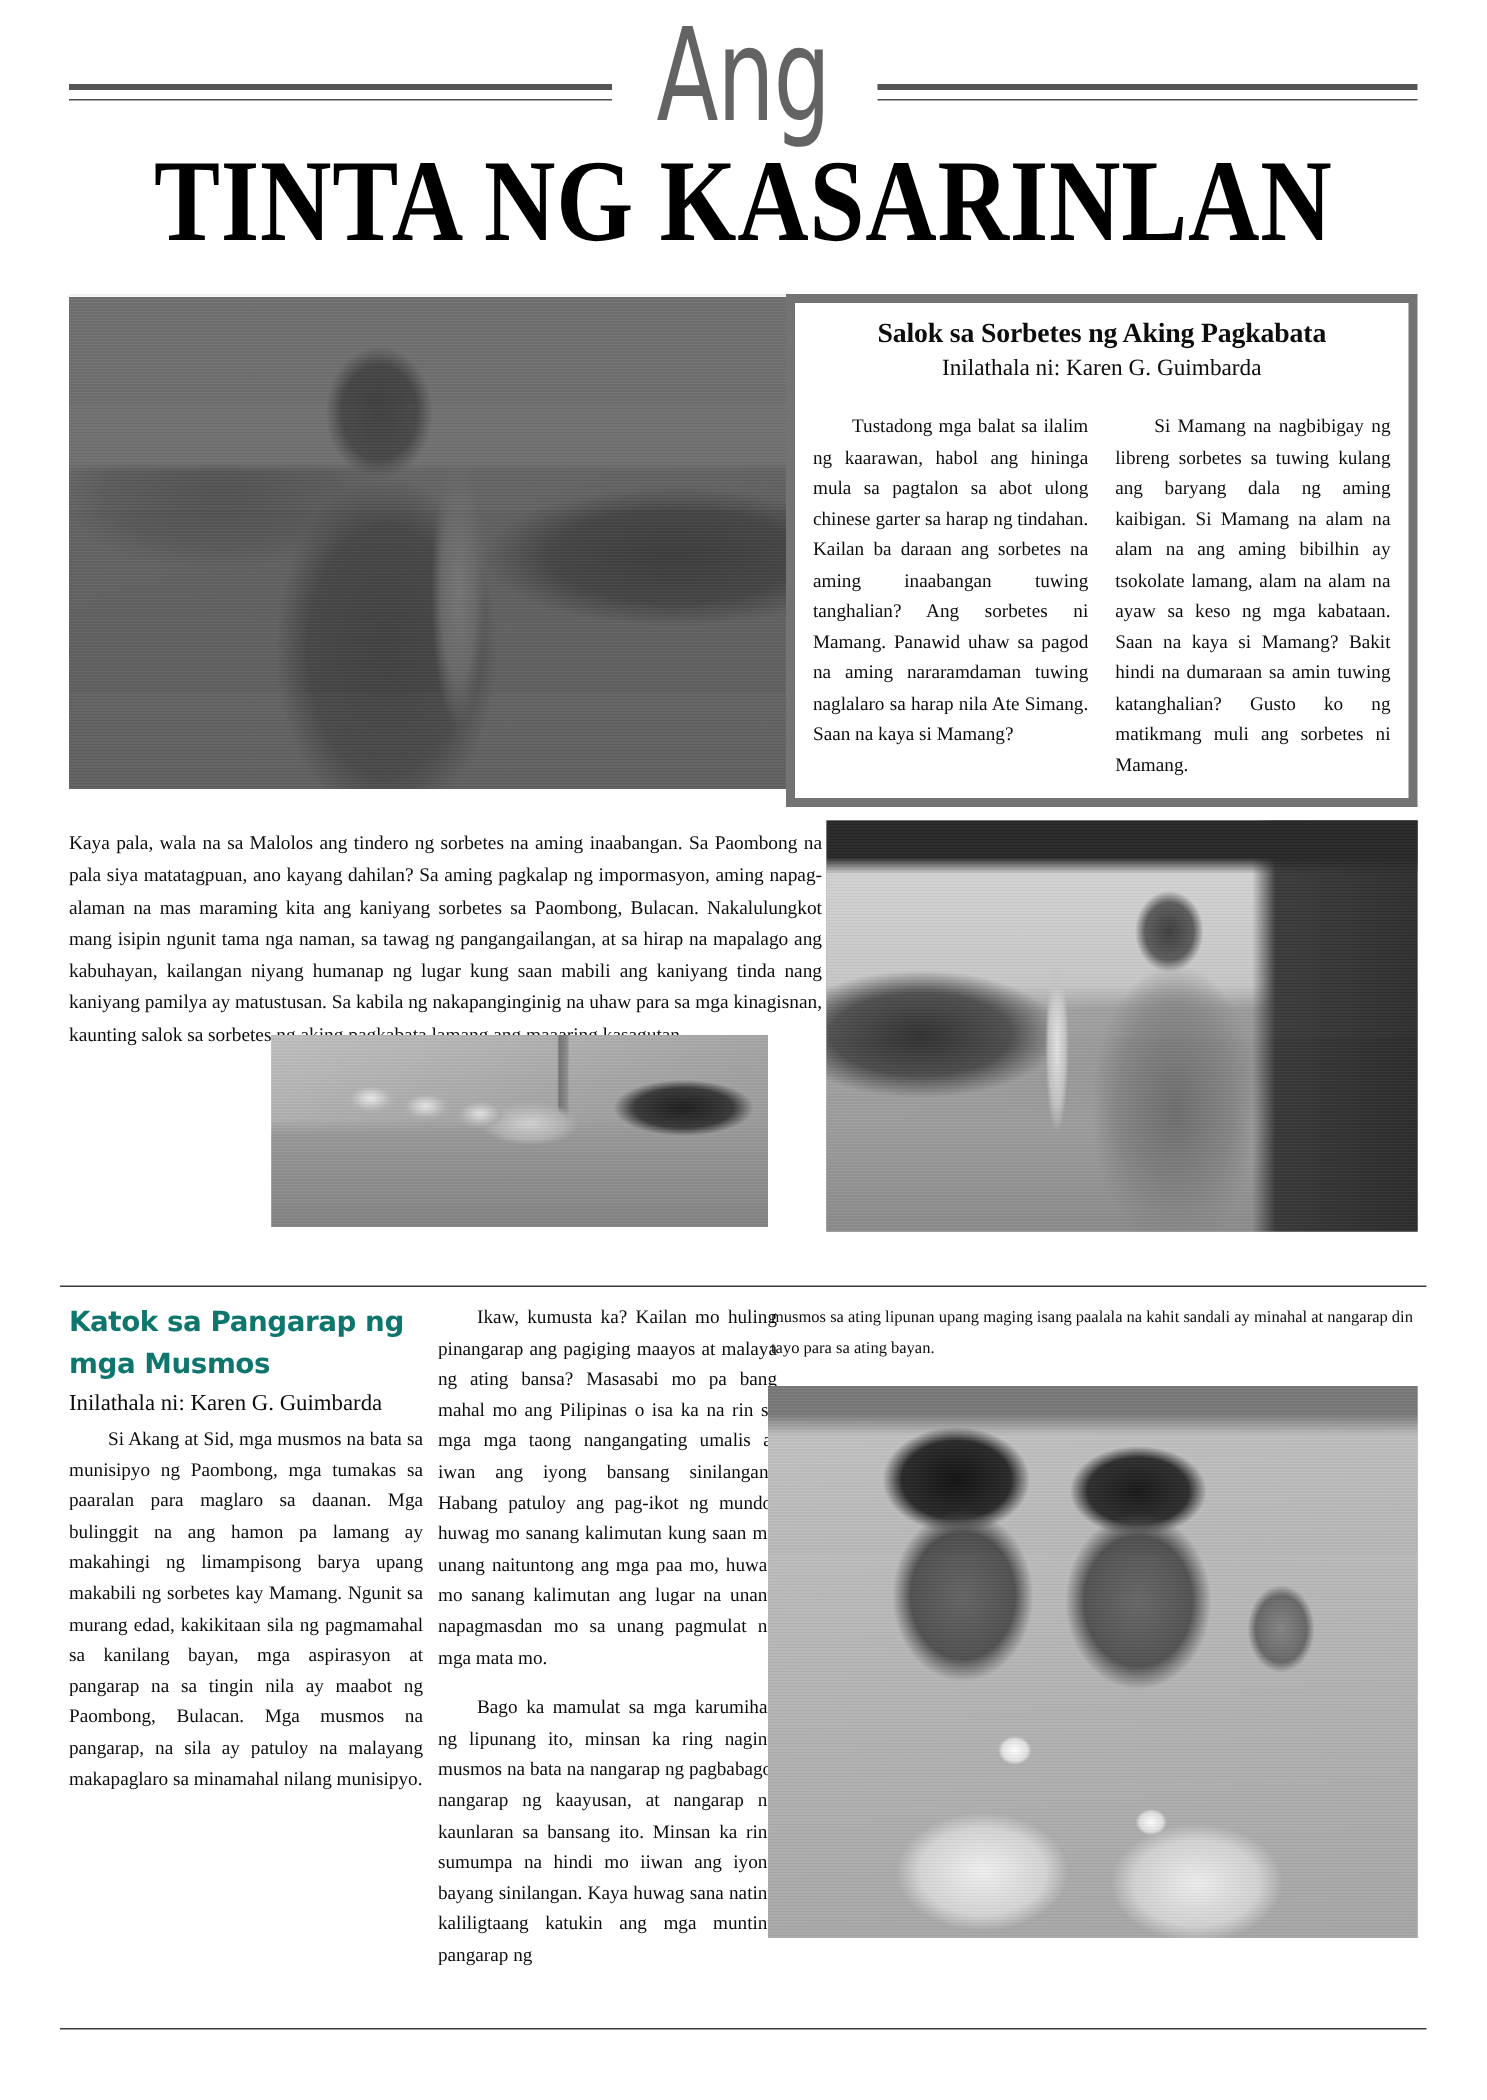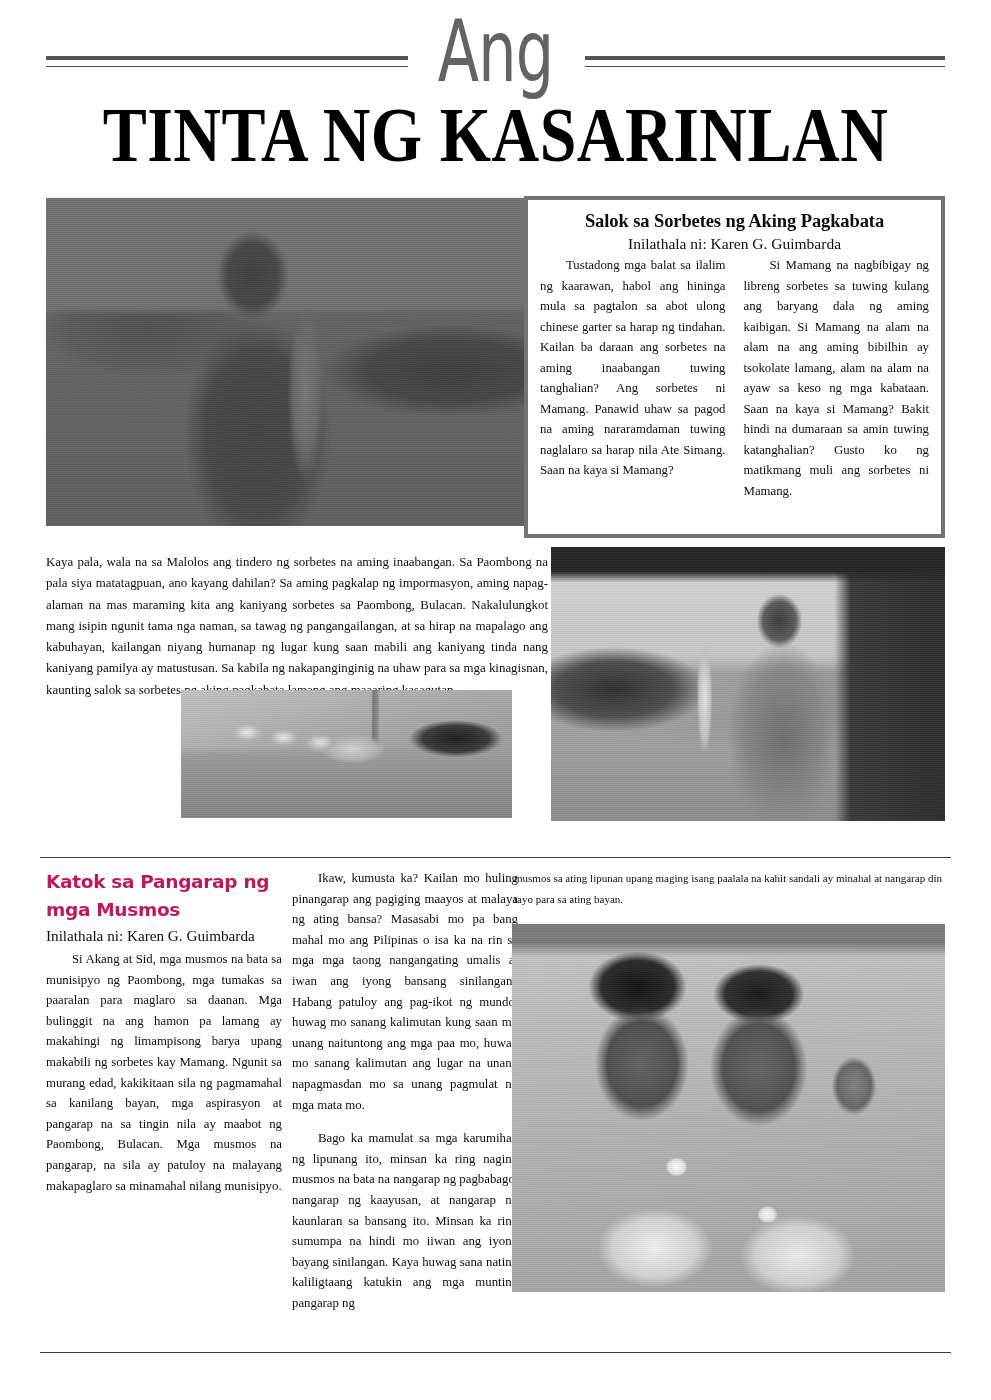--- a/index.html
+++ b/index.html
@@ -173,21 +173,21 @@
     align-items: flex-start;
   }
   .s1-photo {
     width: 481px;
     height: 330px;
     flex: 0 0 481px;
   }
   .s1-box {
     flex: 1 1 auto;
     align-self: stretch;
-    border: 4px solid #737373;
+    border: 6px solid #737373;
     margin-left: -3px;
     padding: 10px 12px 8px 12px;
     background: #fff;
     position: relative;
     z-index: 2;
   }
   .s1-headline {
     text-align: center;
     font-weight: 700;
     font-size: 18.5px;
@@ -195,21 +195,21 @@
     letter-spacing: -0.1px;
   }
   .s1-byline {
     text-align: center;
     font-size: 15.5px;
     line-height: 20px;
     margin-top: 2px;
     font-weight: 400;
   }
   .s1-cols {
-    margin-top: 1px;
+    margin-top: 18px;
     display: flex;
     gap: 18px;
   }
   .s1-col {
     flex: 1 1 0;
     font-size: 12.8px;
     line-height: 20.5px;
     text-align: justify;
     text-justify: inter-word;
     hyphens: none;
@@ -271,21 +271,21 @@
     position: absolute;
     left: 0; top: 0;
     width: 236px;
   }
   .s2-headline {
     font-family: "DejaVu Sans", "Liberation Sans", sans-serif;
     font-weight: 700;
     font-size: 18.5px;
     line-height: 28px;
     letter-spacing: -0.3px;
-    color: #be185d;
+    color: #0f766e;
   }
   .s2-byline {
     font-size: 15.2px;
     line-height: 22px;
     margin-top: 1px;
     margin-bottom: 2px;
   }
   .s2-body {
     font-size: 12.8px;
     line-height: 20.6px;

